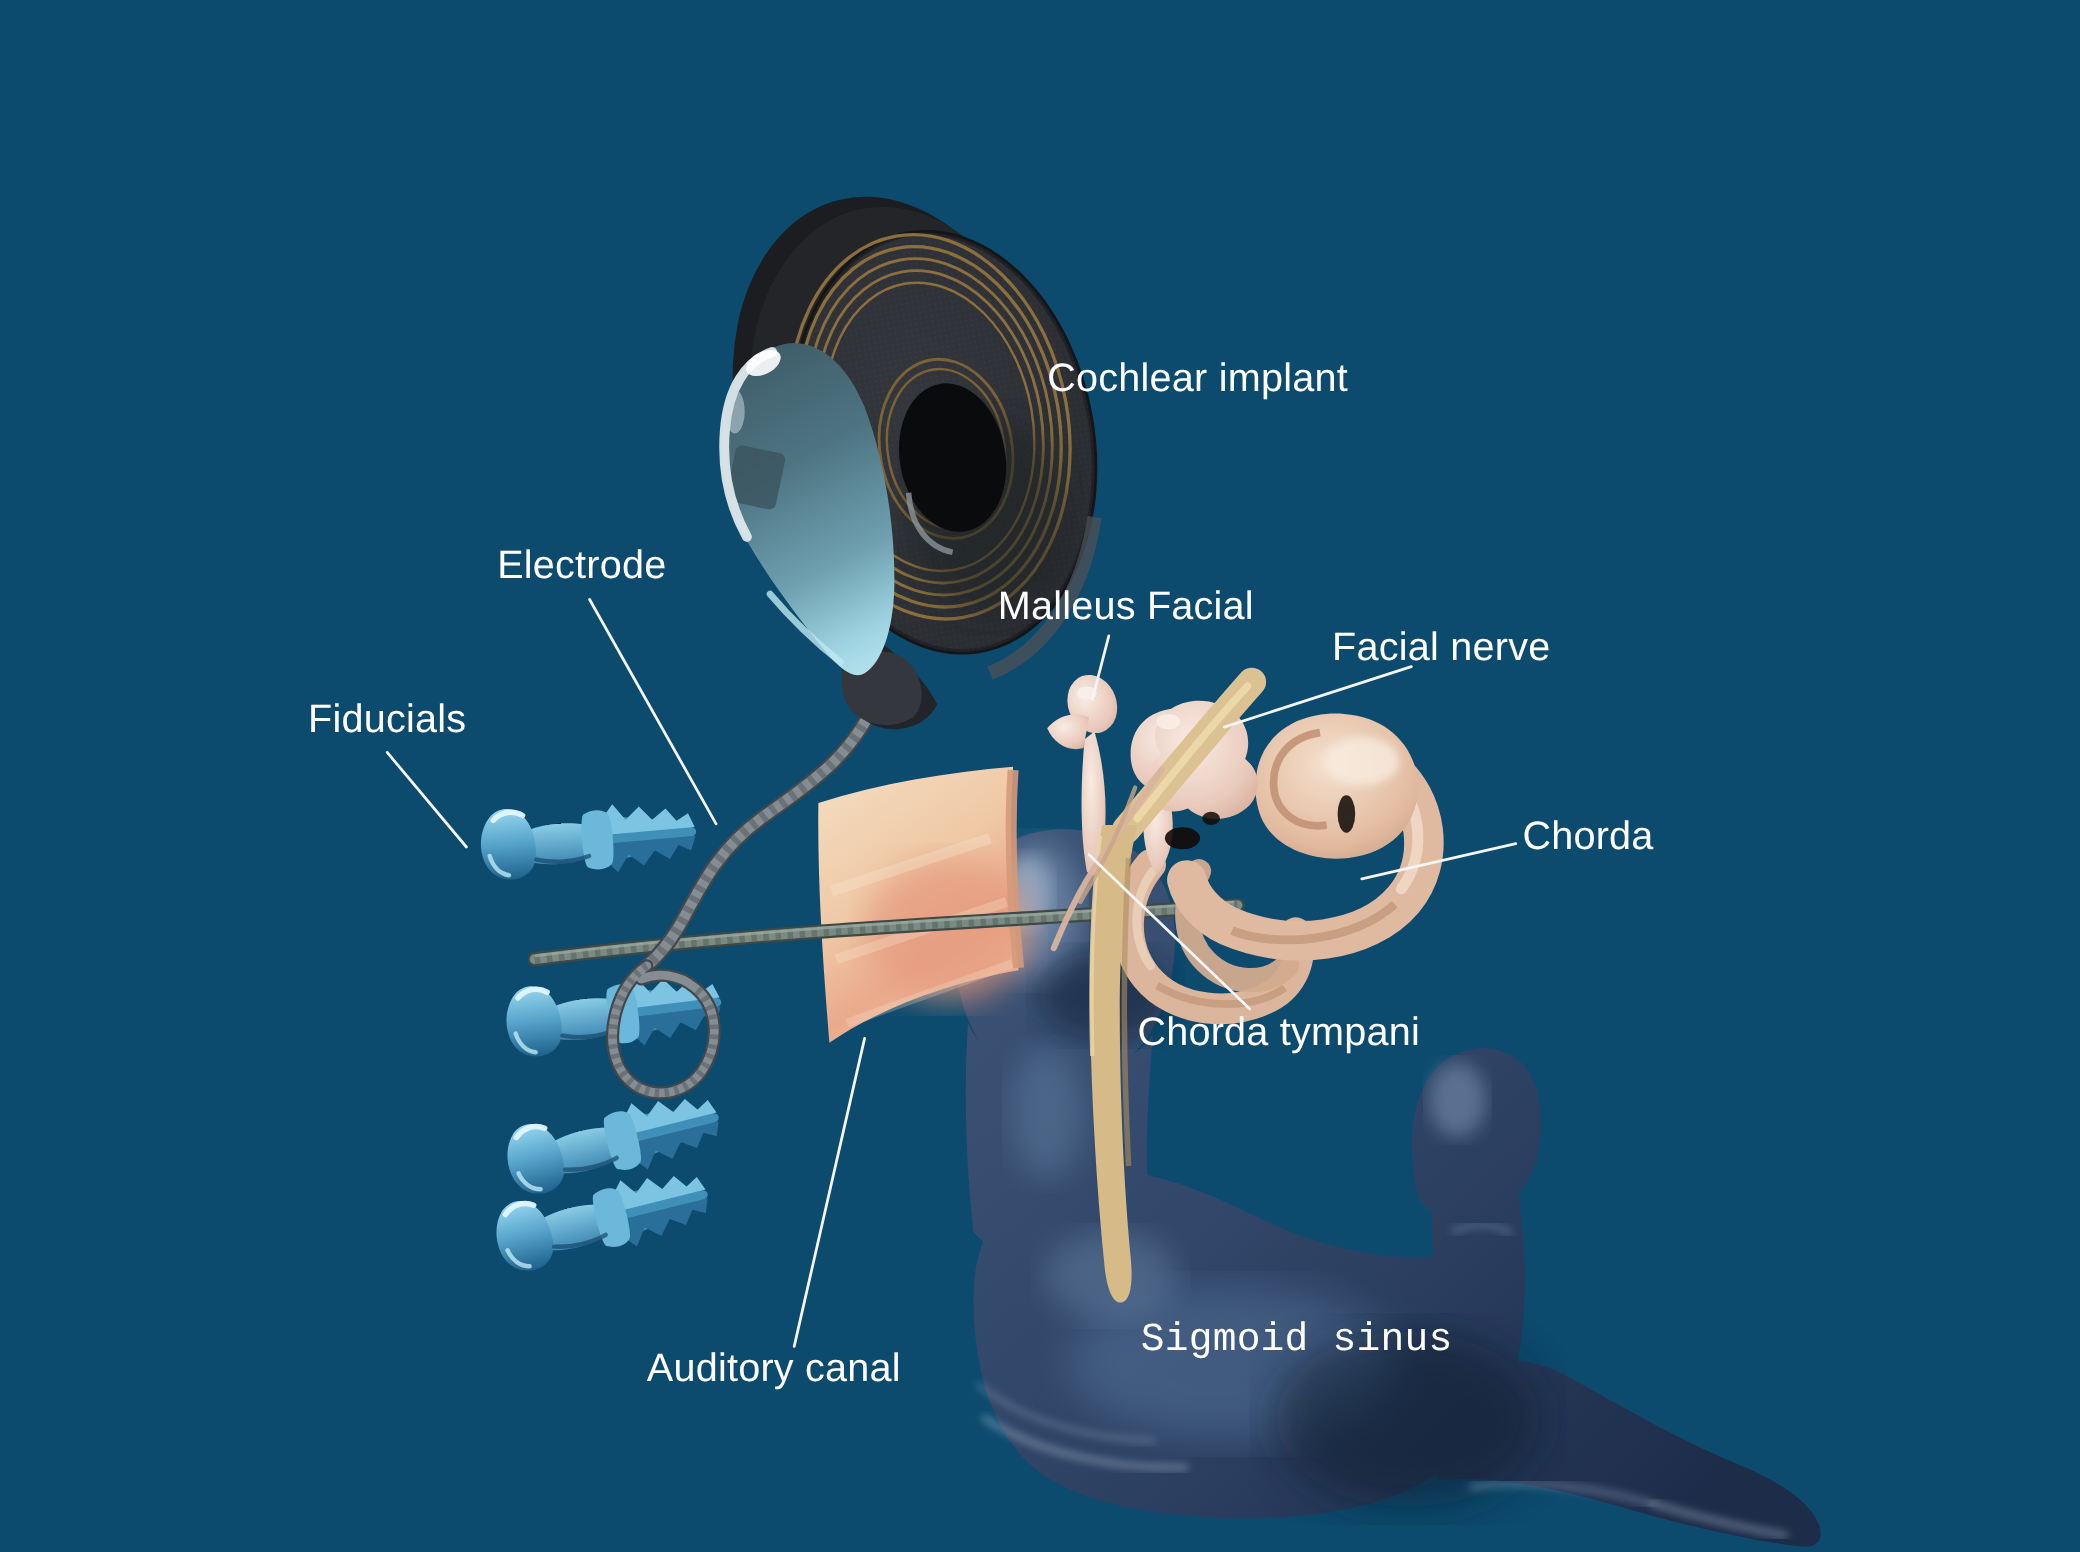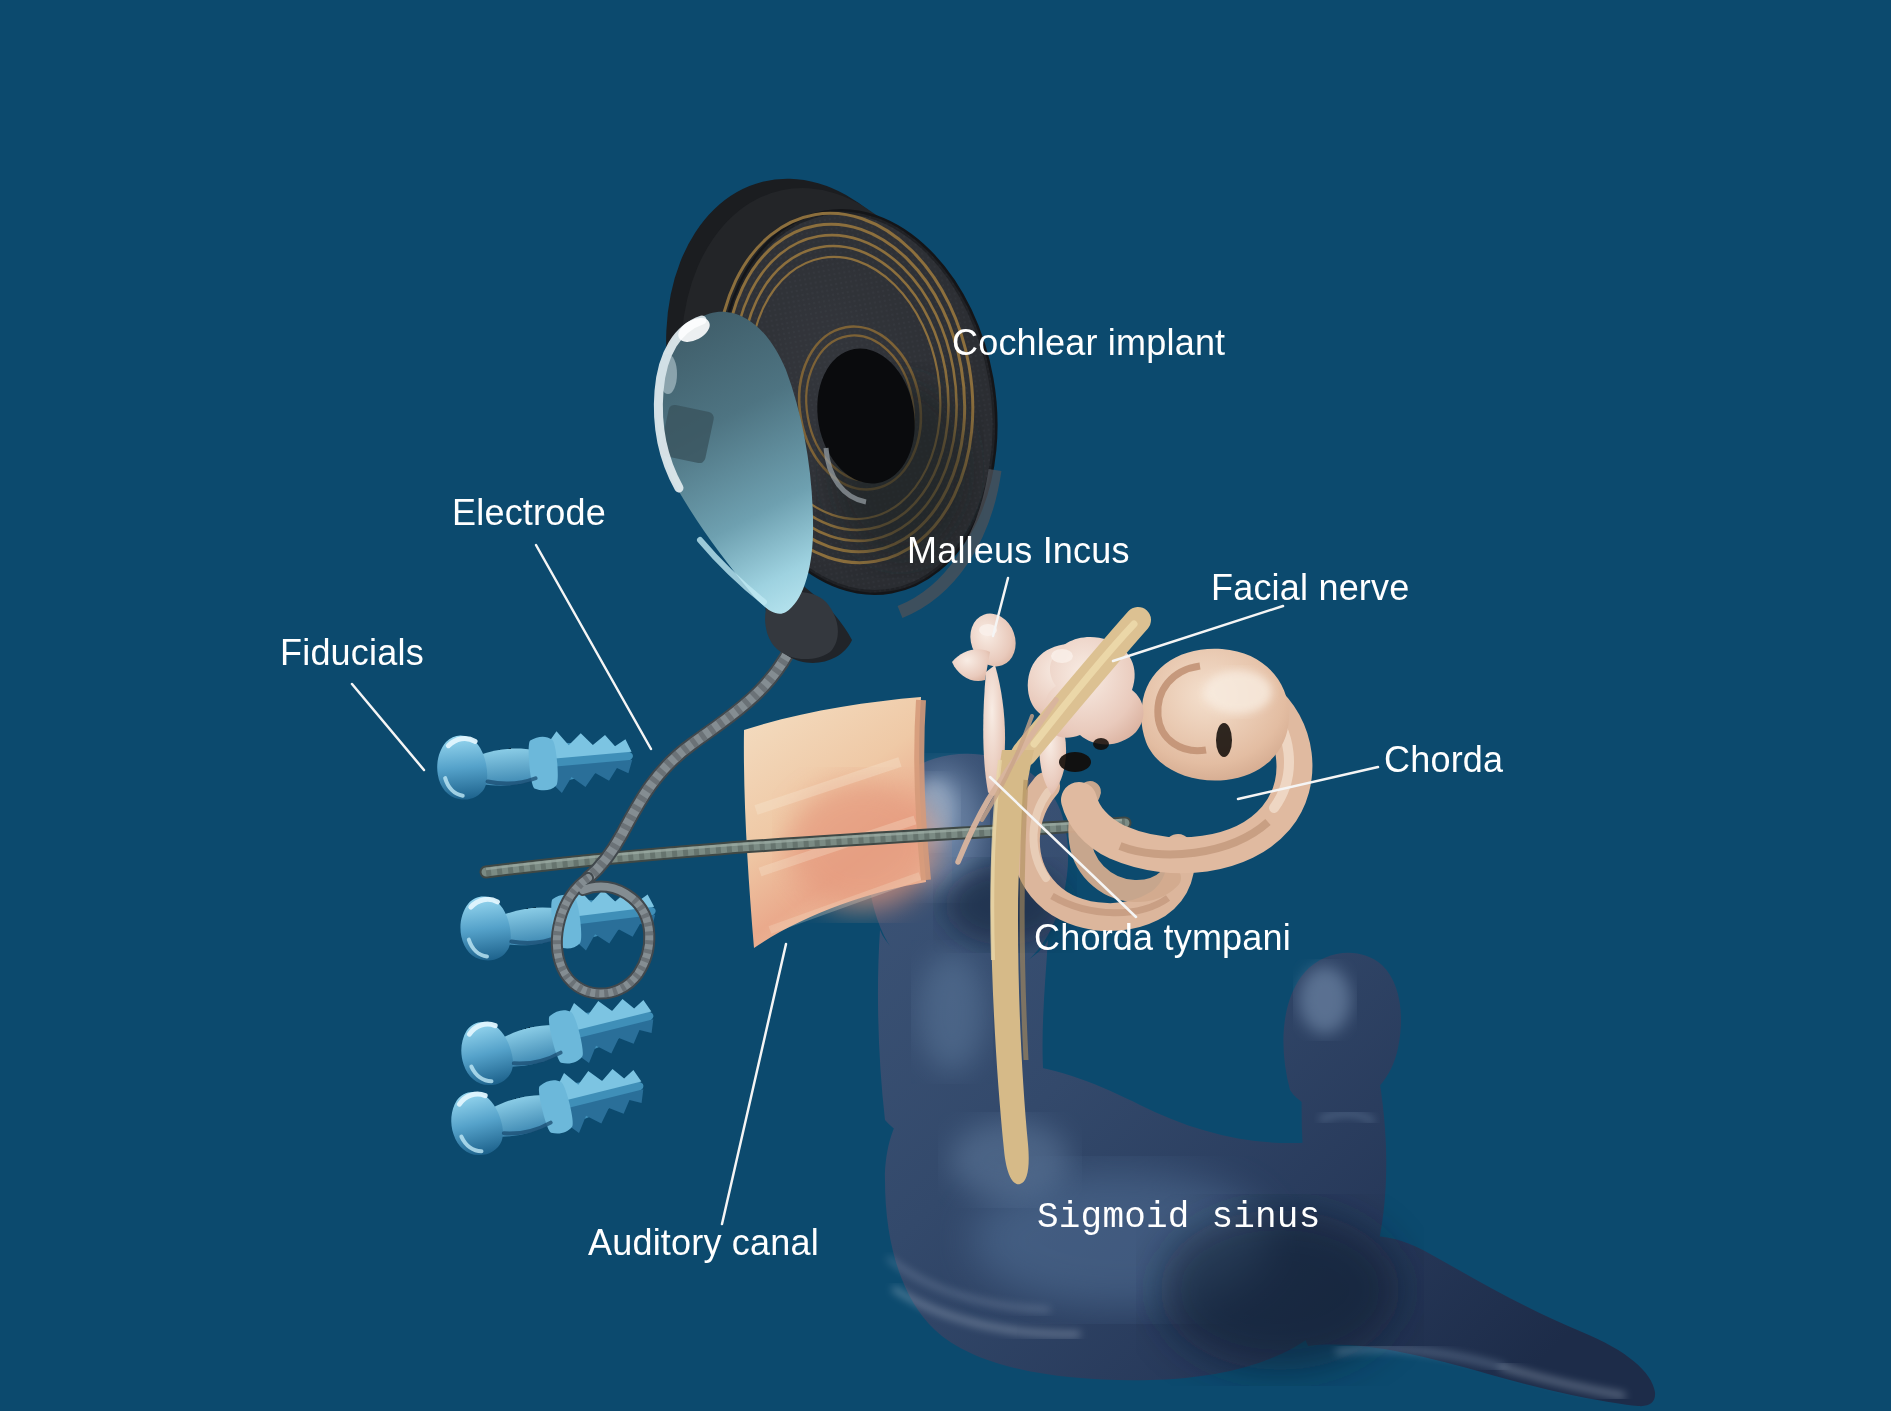--- a/index.html
+++ b/index.html
@@ -246,19 +246,19 @@
       <line x1="1283" y1="606" x2="1113" y2="661"></line>
       <line x1="1378" y1="767" x2="1238" y2="799"></line>
       <line x1="990" y1="777" x2="1136" y2="917"></line>
       <line x1="786" y1="944" x2="722" y2="1224"></line>
     </g>
   </svg>
 
   <div class="label" style="left:952px;top:322px;">Cochlear implant</div>
   <div class="label" style="left:452px;top:492px;">Electrode</div>
   <div class="label" style="left:280px;top:632px;">Fiducials</div>
-  <div class="label" style="left:907px;top:530px;">Malleus Incus</div>
+  <div class="label" style="left:907px;top:530px;">Malleus Facial</div>
   <div class="label" style="left:1211px;top:567px;">Facial nerve</div>
   <div class="label" style="left:1384px;top:739px;">Chorda</div>
   <div class="label" style="left:1034px;top:917px;">Chorda tympani</div>
   <div class="label" style="left:588px;top:1222px;text-align:right;">Auditory canal</div>
   <div class="label" style="left:1037px;top:1197px;font-family:Liberation Mono, monospace;">Sigmoid sinus</div>
 </div>
 
 </body></html>

